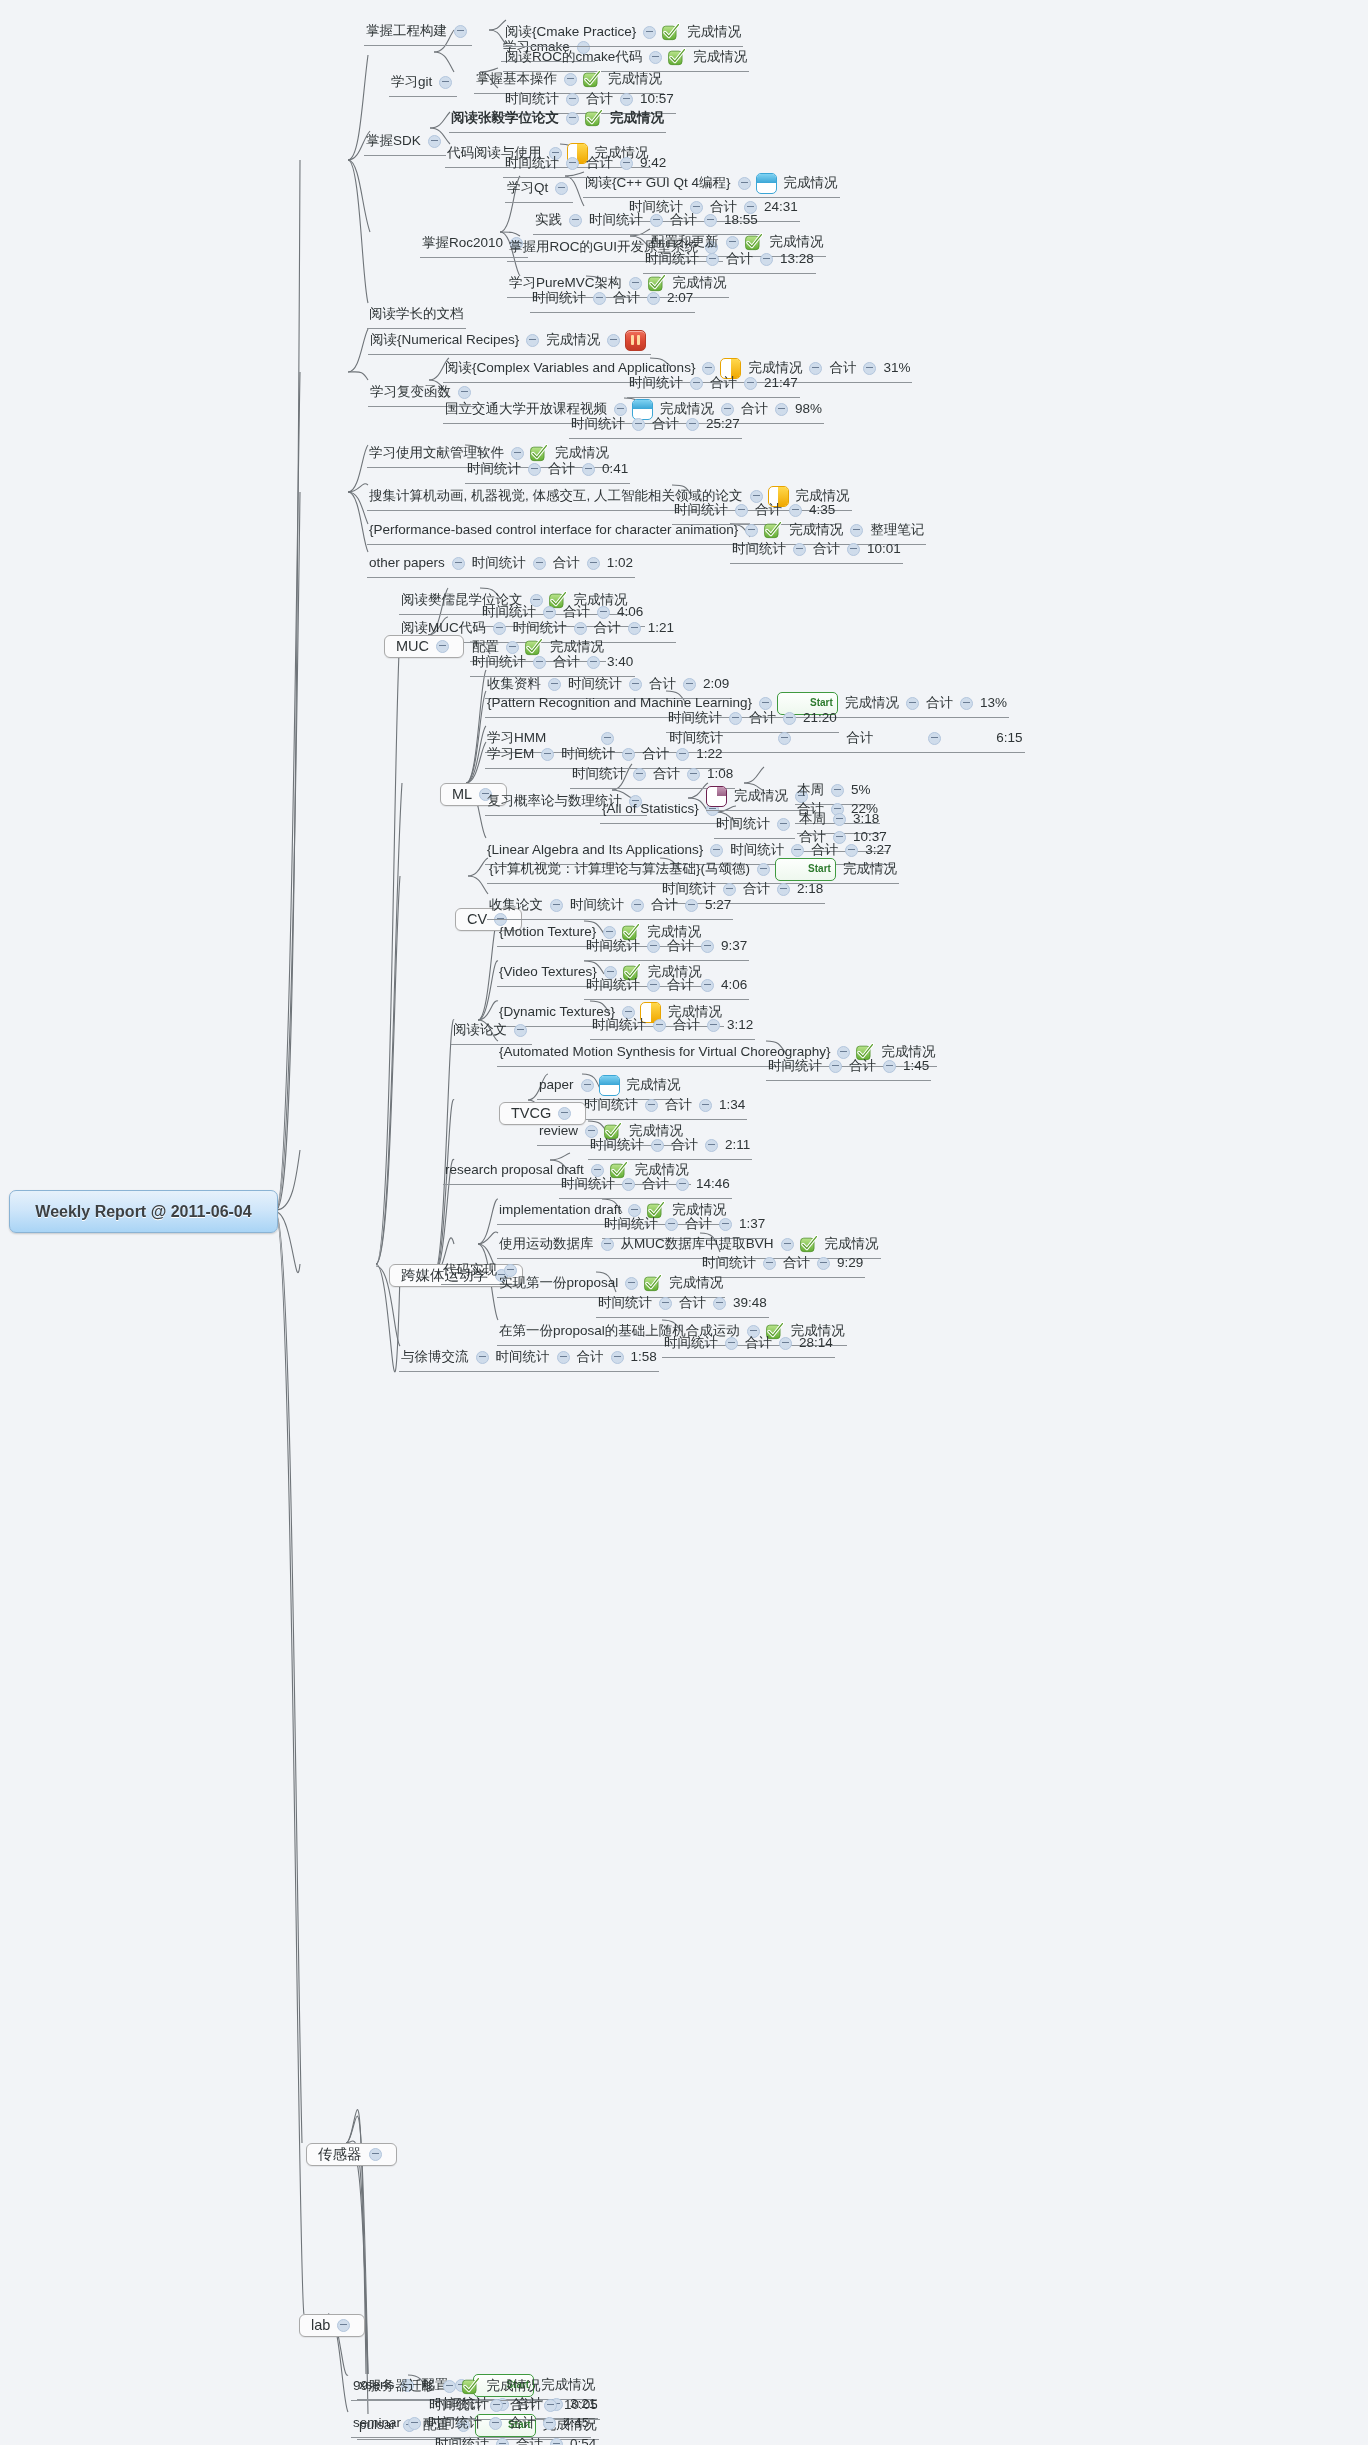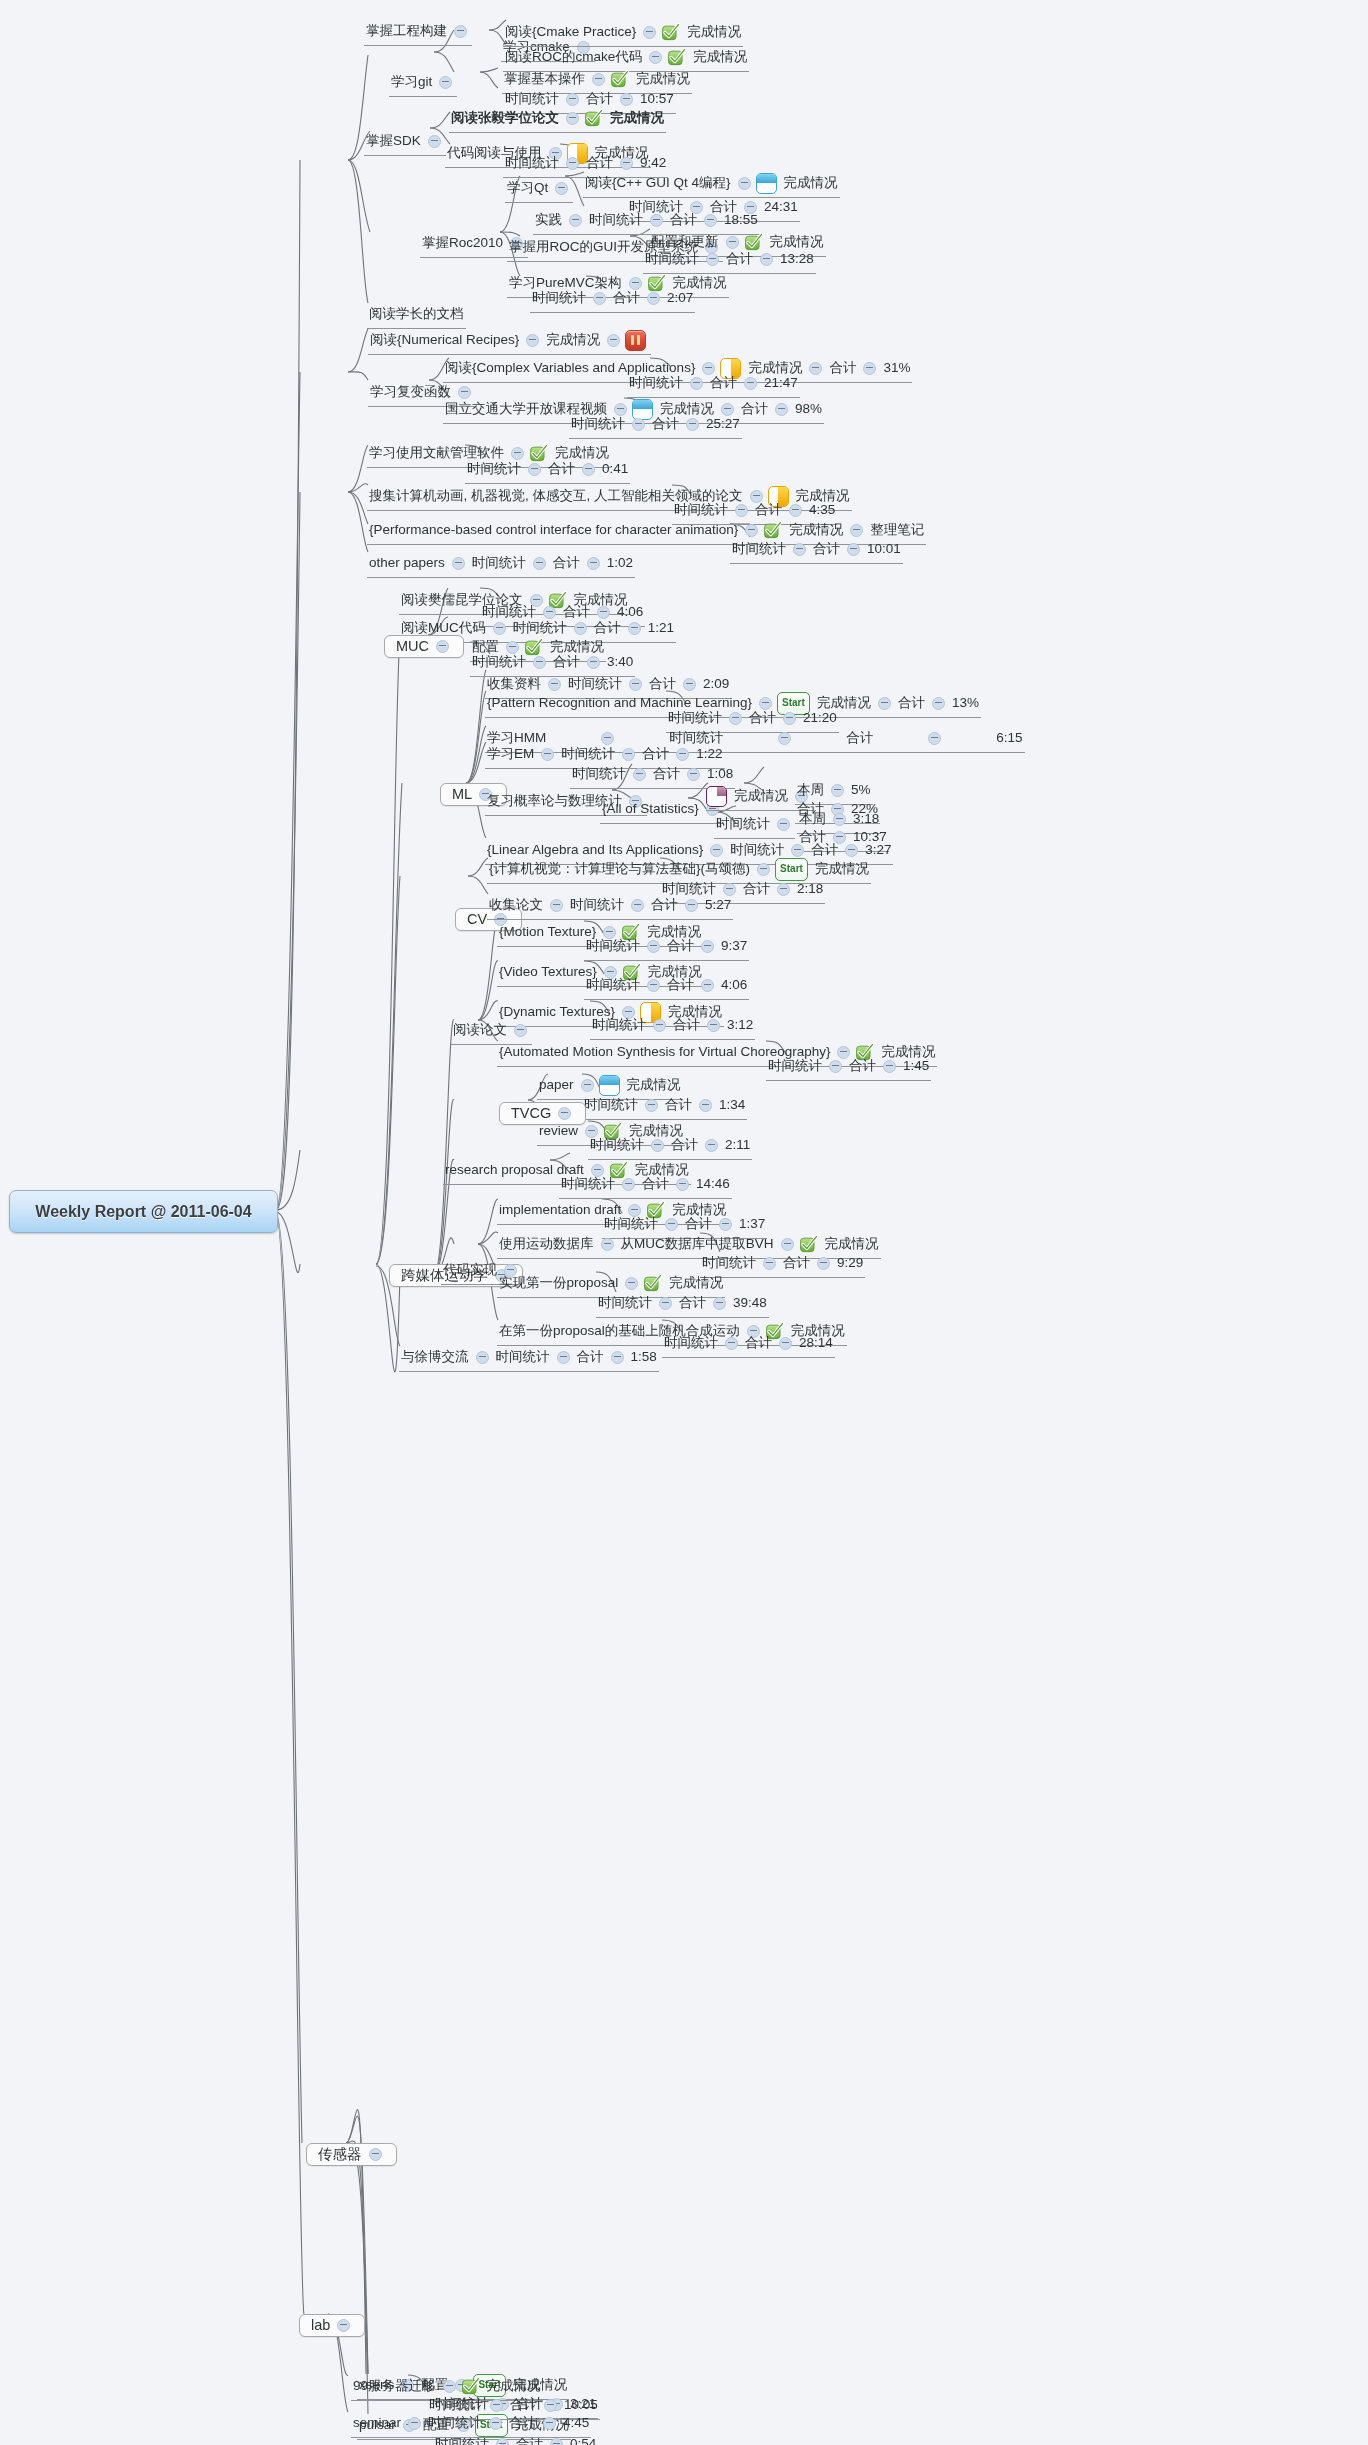--- a/index.html
+++ b/index.html
@@ -106,20 +106,21 @@
   
   .ico.start{
     width:31px;height:21px;
     border:1.5px solid #3f9a3f;
     border-radius:5px;
     background:linear-gradient(180deg,#fdfffd,#eef8ee);
     color:#2d7a2d;
     font-size:10px;font-weight:bold;
     display:flex;align-items:center;justify-content:center;
     margin-right:5px;
+    padding-left:28px;
   }
 </style>
 </head>
 <body>
 
 <div id="canvas">
 
   <svg class="links" viewBox="0 0 1368 2445">
     <g fill="none" stroke="#6f7479" stroke-width="1.1">
 
@@ -286,21 +287,21 @@
           <path d="M5 12 L10 17 L22 2" stroke="#ffffff" stroke-width="4.2" fill="none" stroke-linecap="round" stroke-linejoin="round"></path>
           <path d="M5 12 L10 17 L22 2" stroke="#5a9e2c" stroke-width="1.6" fill="none" stroke-linecap="round" stroke-linejoin="round"></path>
         </svg>
       </span>
       <span class="lbl">完成情况</span>
     </div>
     <div class="node ul" style="left: 389px; top: 71px;">
       <span class="lbl">学习git</span>
       <span class="collapse"></span>
     </div>
-    <div class="node ul" style="left: 502px; top: 68px; font-family: Liberation Serif, serif;">
+    <div class="node ul" style="left: 474px; top: 68px; font-family: Liberation Serif, serif;">
       <span class="lbl">掌握基本操作</span>
       <span class="collapse"></span>
       <span class="ico check">
         <svg viewBox="0 0 24 24">
           <defs>
             <linearGradient id="gg" x1="0" y1="0" x2="0" y2="1">
               <stop offset="0" stop-color="#b9e48b"></stop>
               <stop offset="1" stop-color="#63ad34"></stop>
             </linearGradient>
           </defs>

